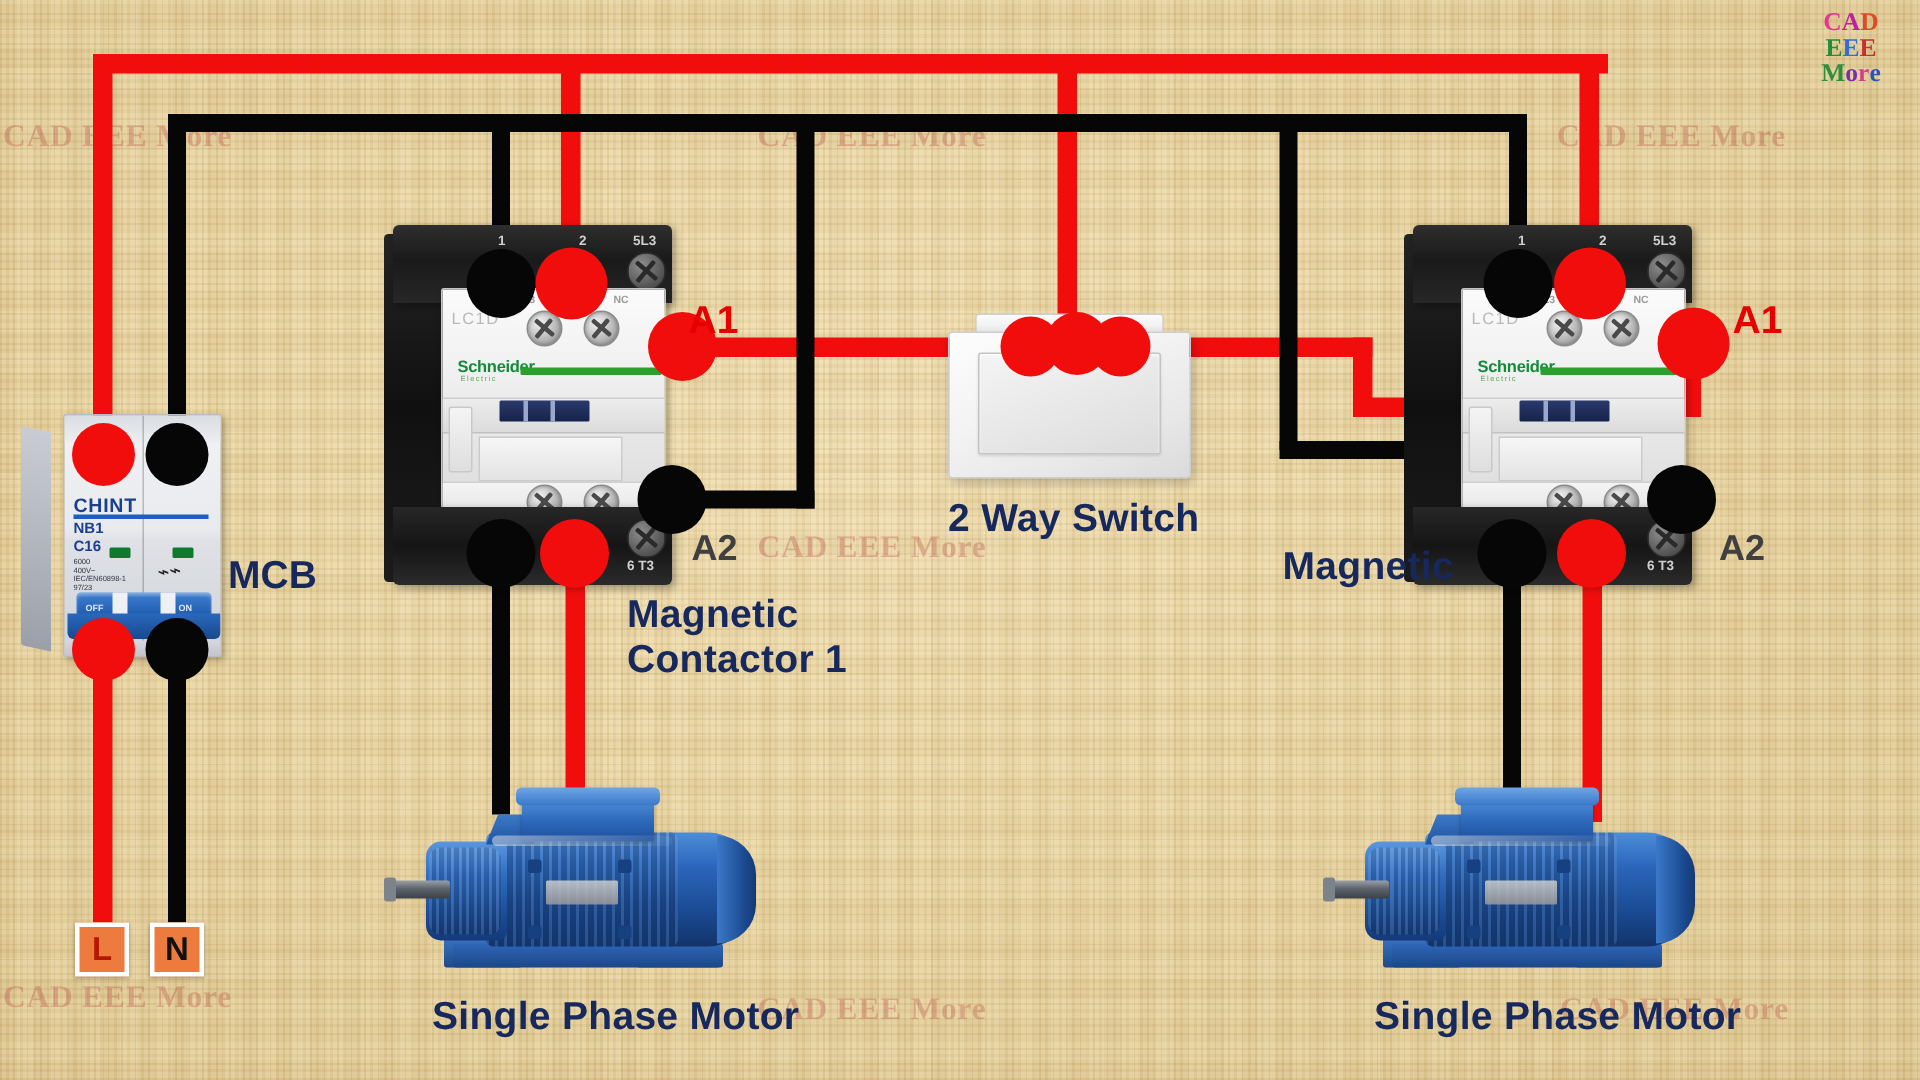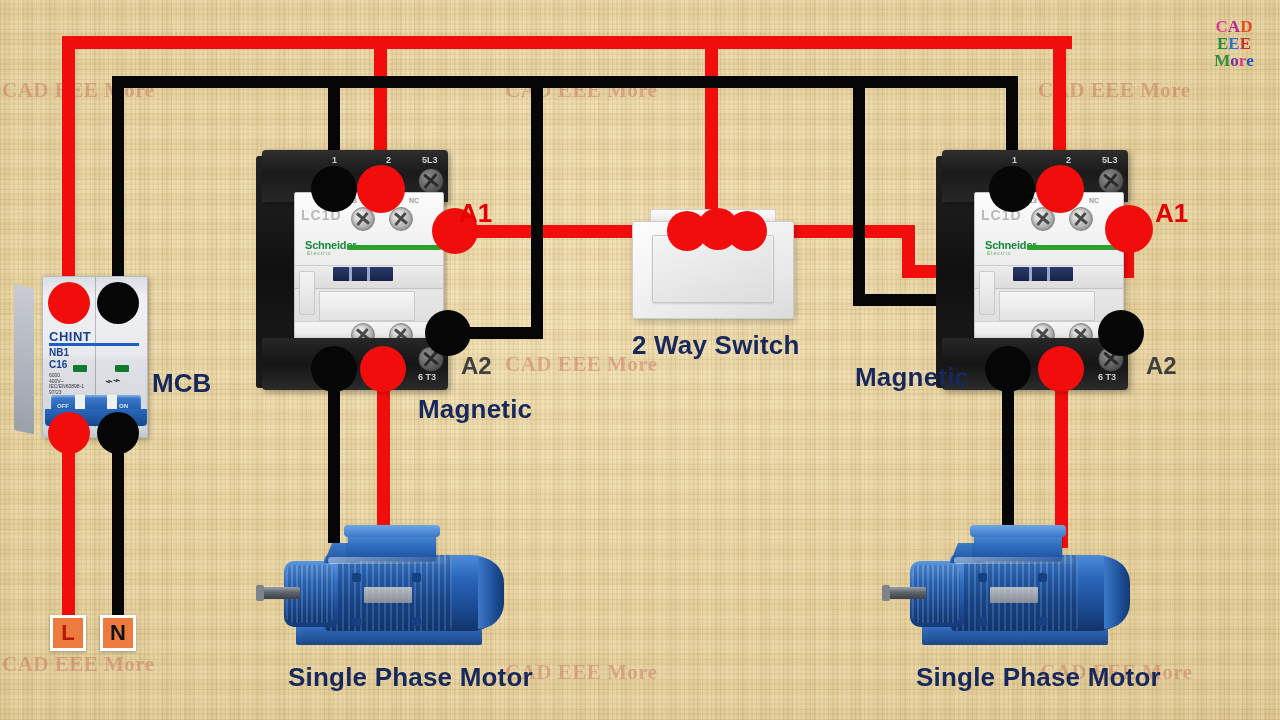--- a/index.html
+++ b/index.html
@@ -30,21 +30,21 @@
     font-weight:700;
     color:#b5423c;
     opacity:.30;
     white-space:nowrap;
     letter-spacing:.5px;
     pointer-events:none;
   }
 
   
   .logo{
-    position:absolute;top:18px;left:1196px;width:76px;
+    position:absolute;top:6px;left:1196px;width:76px;
     font-family:"Liberation Serif", serif;
     font-weight:700;font-size:17px;line-height:17px;
     text-align:center;
   }
   .logo span{display:inline-block;}
   .logo .l1{color:#e0398f;}
   .logo .l2{color:#b8249a;}
   .logo .l3{color:#e04b23;}
   .logo .l4{color:#1f8f3a;}
   .logo .l5{color:#2b6fd6;}
@@ -153,21 +153,21 @@
     box-shadow:2px 2px 6px rgba(0,0,0,.35);
   }
   .ct-white{
     position:absolute;left:42px;top:42px;width:148px;height:158px;
     background:linear-gradient(180deg,#fbfbfb 0%,#f0f0f0 35%,#e4e4e4 70%,#d8d8d8 100%);
     border:1px solid #c6c6c6;border-radius:2px;
     box-shadow:2px 2px 5px rgba(0,0,0,.25);
     overflow:hidden;
   }
   .ct-white .lc1d{
-    position:absolute;left:6px;top:14px;font-size:14px;font-weight:bold;color:#b9b9b9;letter-spacing:1px;
+    position:absolute;left:6px;top:14px;font-size:11px;font-weight:normal;color:#b9b9b9;letter-spacing:1px;
   }
   .ct-white .greenbar{
     position:absolute;left:52px;top:52px;width:94px;height:5px;background:#2ca02c;border-radius:1px;
   }
   .ct-white .schneider{
     position:absolute;left:10px;top:46px;font-size:11px;font-weight:bold;color:#148a3a;letter-spacing:-.2px;
   }
   .ct-white .schsub{position:absolute;left:12px;top:57px;font-size:5px;color:#5aa85a;letter-spacing:1px;}
   .ct-white .midband{
     position:absolute;left:0;top:72px;width:148px;height:22px;
@@ -451,20 +451,21 @@
   <div class="dot blk" style="left:311px;top:166px;width:46px;height:46px;"></div>
   <div class="dot red" style="left:357px;top:165px;width:48px;height:48px;"></div>
   <div class="dot red" style="left:432px;top:208px;width:46px;height:46px;"></div>
   <div class="dot blk" style="left:425px;top:310px;width:46px;height:46px;"></div>
   <div class="dot blk" style="left:311px;top:346px;width:46px;height:46px;"></div>
   <div class="dot red" style="left:360px;top:346px;width:46px;height:46px;"></div>
 
   <div class="lbl-a1" style="left:459px;top:198px;">A1</div>
   <div class="lbl-a2" style="left:461px;top:352px;">A2</div>
   <div class="lbl big" style="left:418px;top:394px;">Magnetic</div>
+  <div class="lbl big" style="left:418px;top:424px;">Contactor 1</div>
 
   <div class="switchplate">
     <div class="rim"></div>
     <div class="plate"></div>
     <div class="rocker"></div>
   </div>
   <div class="dot red" style="left:667px;top:211px;width:40px;height:40px;"></div>
   <div class="dot red" style="left:697px;top:208px;width:42px;height:42px;"></div>
   <div class="dot red" style="left:727px;top:211px;width:40px;height:40px;"></div>
   <div class="lbl big" style="left:632px;top:330px;">2 Way Switch</div>

